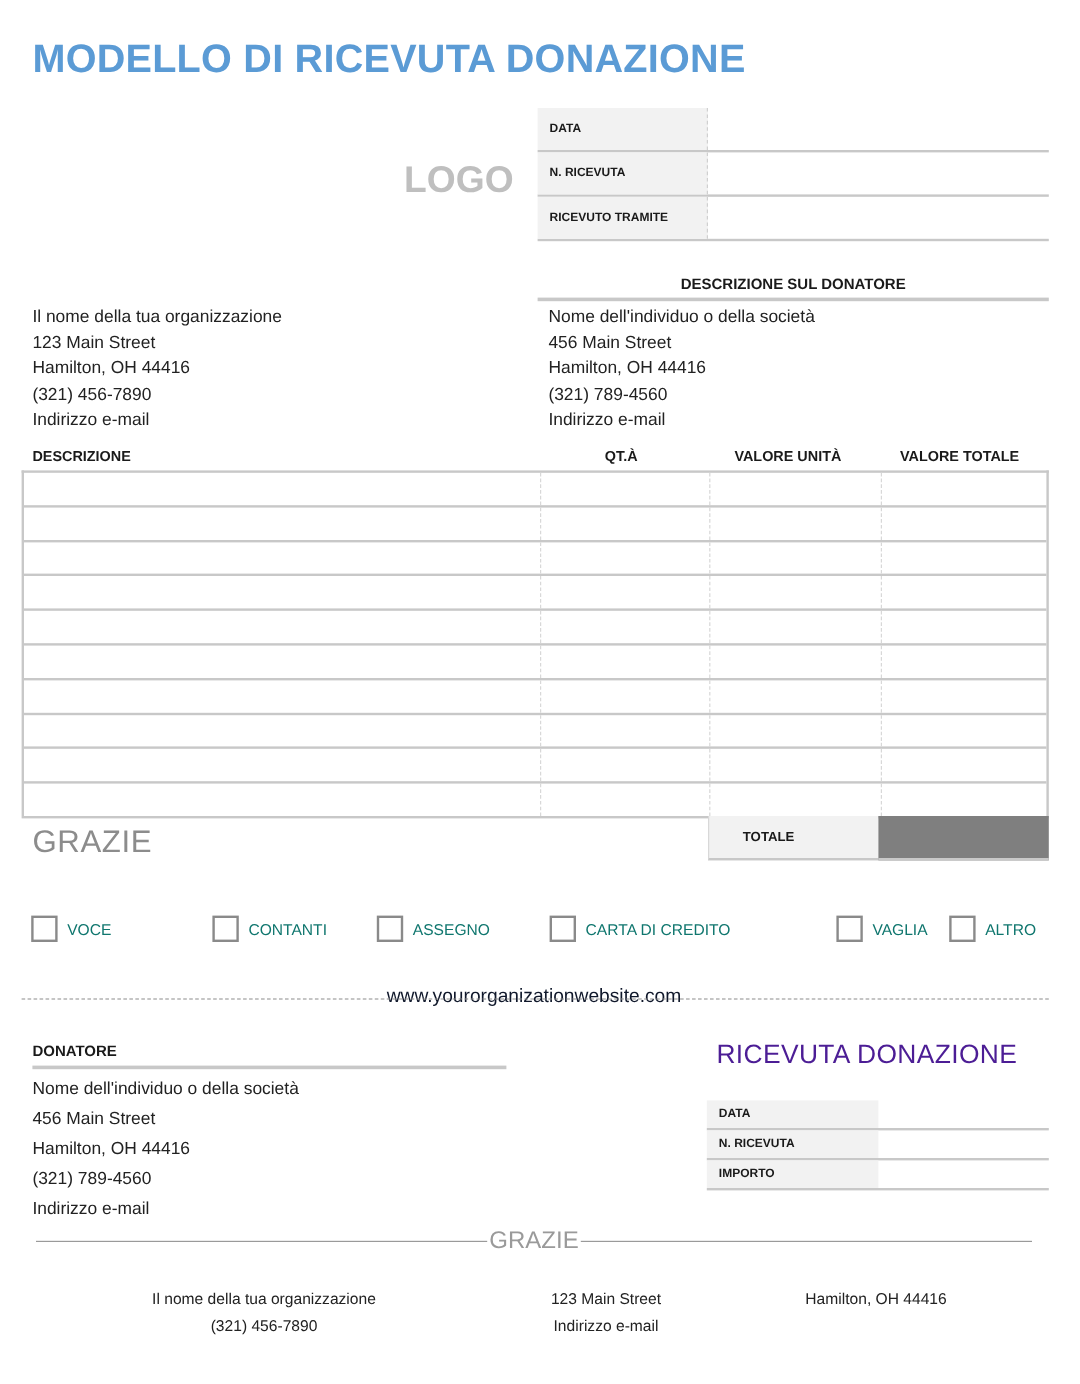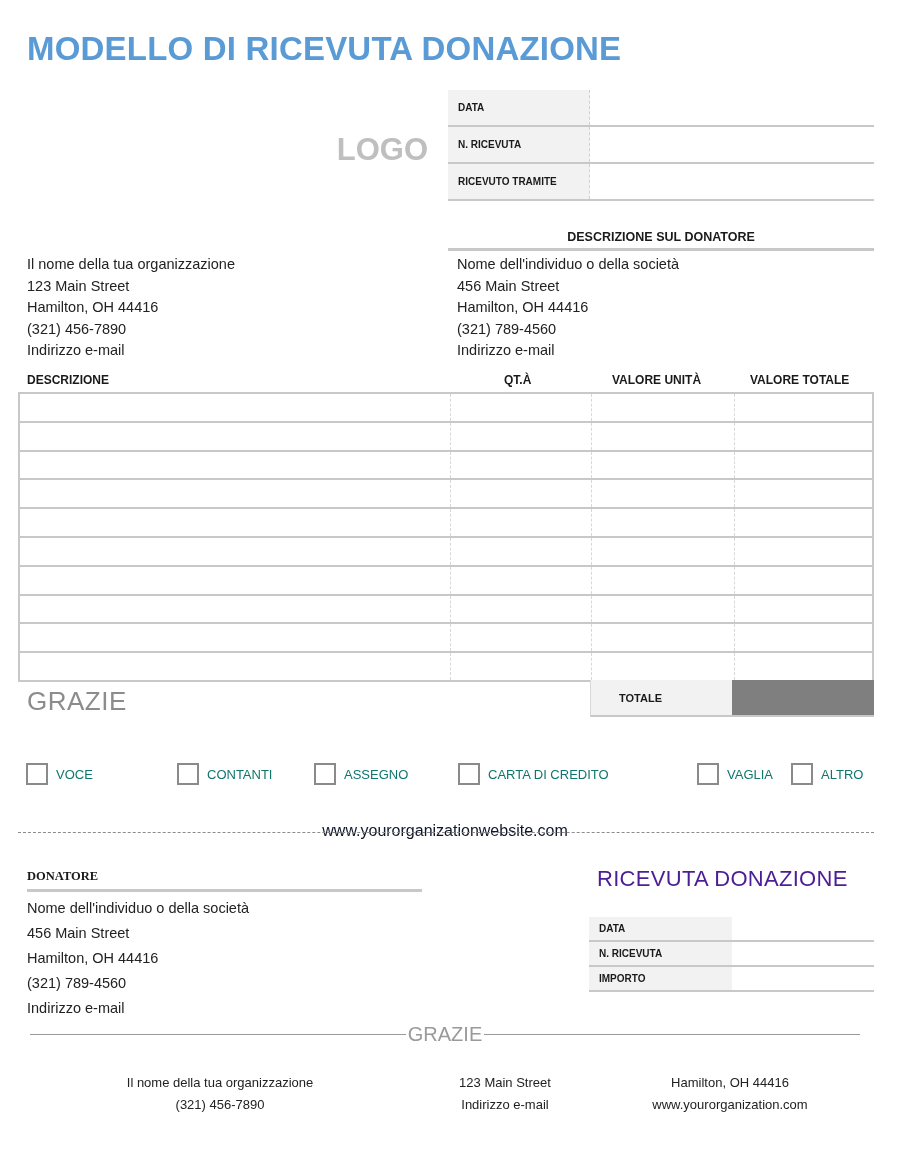--- a/index.html
+++ b/index.html
@@ -36,21 +36,21 @@
   .total-val { left: 732px; top: 680px; width: 142px; height: 37px; background: #7f7f7f; border-bottom: 2px solid #c8c8c8; }
 
   .pay { left: 26px; top: 763px; width: 860px; height: 26px; }
   .opt { position: absolute; top: 0; display: flex; align-items: center; font-size: 13px; color: #0f766e; }
   .box { width: 22px; height: 22px; border: 2px solid #8a8a8a; margin-right: 8px; background: #fff; }
 
   .website { left: 0; top: 790px; width: 890px; text-align: center; font-size: 16px; color: #0f172a; margin-top: 32px; }
 
   .cutline { left: 18px; top: 832px; width: 856px; border-top: 1.5px dashed #8c8c8c; }
 
-  .donatore-head { left: 27px; top: 869px; width: 395px; font-size: 12.5px; font-weight: bold; padding-bottom: 5px; border-bottom: 3px solid #c8c8c8; padding-left: 0; font-family: Liberation Serif, serif; }
+  .donatore-head { left: 27px; top: 869px; width: 395px; font-size: 12.5px; font-weight: bold; padding-bottom: 5px; border-bottom: 3px solid #c8c8c8; padding-left: 0; }
   .donatore-info { left: 27px; top: 896px; font-size: 14.5px; line-height: 25px; color: #222; }
 
   .ric-title { left: 597px; top: 866px; font-size: 22px; color: #4c1d95; letter-spacing: 0.3px; font-weight: 300; }
 
   .small-table { left: 589px; top: 917px; width: 285px; }
   .srow { display: flex; height: 25px; border-bottom: 2px solid #c8c8c8; }
   .srow .lbl { width: 143px; background: #f2f2f2; font-size: 10px; font-weight: bold; display: flex; align-items: center; padding-left: 10px; }
   .srow .val { flex: 1; }
 
   .grazie2-wrap { left: 30px; top: 1021px; width: 830px; height: 26px; display: flex; align-items: center; }
@@ -243,14 +243,13 @@
 <div class="abs foot f1">
   <div>Il nome della tua organizzazione</div>
   <div>(321) 456-7890</div>
 </div>
 <div class="abs foot f2">
   <div>123 Main Street</div>
   <div>Indirizzo e-mail</div>
 </div>
 <div class="abs foot f3">
   <div>Hamilton, OH 44416</div>
-  <div>www.yourorganization.com</div>
 </div>
 
 </body></html>

